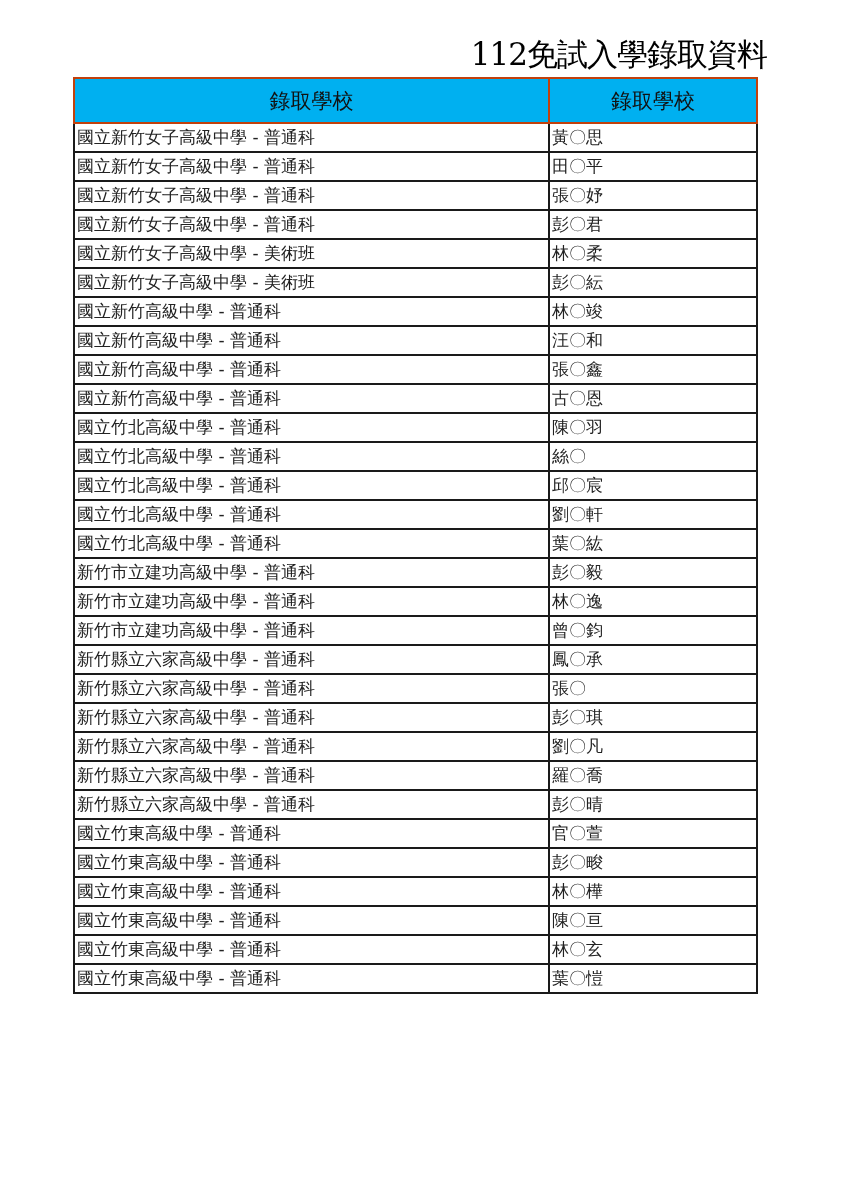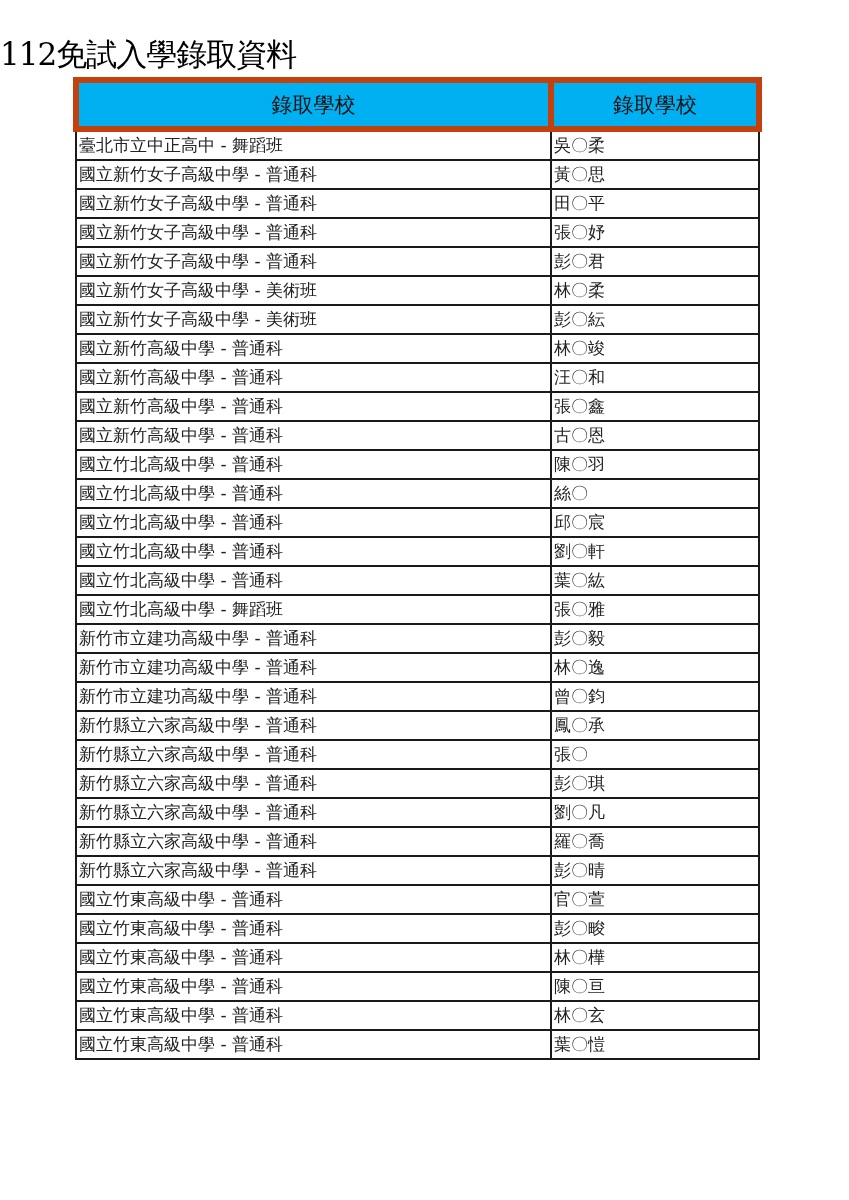--- a/index.html
+++ b/index.html
@@ -13,40 +13,40 @@
       position: relative;
       overflow: hidden;
       font-family: "DejaVu Sans", "Liberation Sans", sans-serif;
       color: #111;
     }
     .page-title {
       position: absolute;
       left: 0;
       top: 34px;
       width: 767px;
-      text-align: left;
+      text-align: right;
       font-family: "DejaVu Serif", "Liberation Serif", serif;
       font-size: 31px;
       line-height: 40px;
       letter-spacing: -1px;
       color: #000;
     }
     table.admission-table {
       position: absolute;
       left: 73px;
       top: 77px;
       width: 683px;
       border-collapse: collapse;
       table-layout: fixed;
     }
     table.admission-table col.col-school { width: 475px; }
     table.admission-table col.col-name { width: 208px; }
     table.admission-table th {
       background: #00b0f0;
-      border: 6px solid #c2410c;
+      border: 2px solid #c2410c;
       height: 43px;
       font-weight: normal;
       font-size: 21px;
       text-align: center;
       color: #111;
       padding: 0;
     }
     table.admission-table td {
       border: 2px solid #1a1a1a;
       height: 27px;
@@ -68,24 +68,20 @@
     <col class="col-school">
     <col class="col-name">
   </colgroup>
   <thead>
     <tr>
       <th>錄取學校</th>
       <th>錄取學校</th>
     </tr>
   </thead>
   <tbody id="table-body">
-  <tr>
-        <td>臺北市立中正高中 - 舞蹈班</td>
-        <td>吳〇柔</td>
-      </tr>
       <tr>
         <td>國立新竹女子高級中學 - 普通科</td>
         <td>黃〇思</td>
       </tr>
       <tr>
         <td>國立新竹女子高級中學 - 普通科</td>
         <td>田〇平</td>
       </tr>
       <tr>
         <td>國立新竹女子高級中學 - 普通科</td>
@@ -131,24 +127,20 @@
         <td>國立竹北高級中學 - 普通科</td>
         <td>邱〇宸</td>
       </tr>
       <tr>
         <td>國立竹北高級中學 - 普通科</td>
         <td>劉〇軒</td>
       </tr>
       <tr>
         <td>國立竹北高級中學 - 普通科</td>
         <td>葉〇紘</td>
-      </tr>
-      <tr>
-        <td>國立竹北高級中學 - 舞蹈班</td>
-        <td>張〇雅</td>
       </tr>
       <tr>
         <td>新竹市立建功高級中學 - 普通科</td>
         <td>彭〇毅</td>
       </tr>
       <tr>
         <td>新竹市立建功高級中學 - 普通科</td>
         <td>林〇逸</td>
       </tr>
       <tr>

